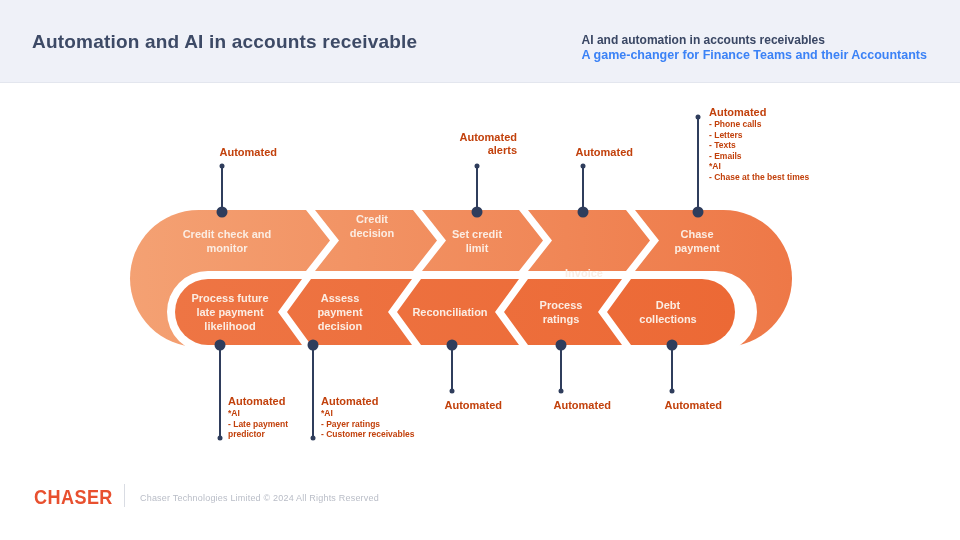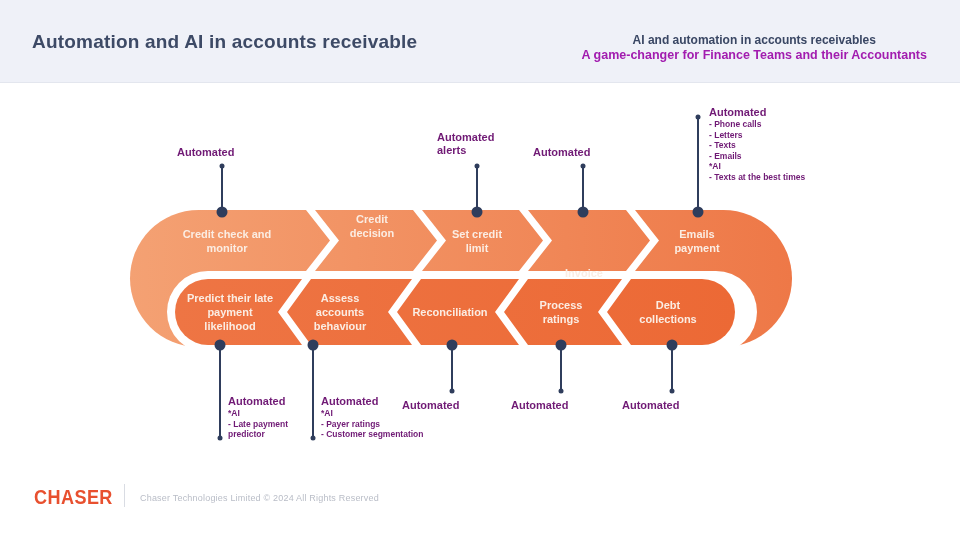--- a/index.html
+++ b/index.html
@@ -5,33 +5,33 @@
   * { margin:0; padding:0; box-sizing:border-box; }
   html,body { width:960px; height:540px; }
   body { font-family:"Liberation Sans", sans-serif; background:#ffffff; position:relative; overflow:hidden; }
   .page { position:absolute; inset:0; width:960px; height:540px; background:#ffffff; }
 
   
   .header-band { position:absolute; left:0; top:0; width:960px; height:83px;
                  background:#eff1f8; border-bottom:1px solid #e3e6ee; }
   .page-title  { position:absolute; left:32px; top:31px; font-size:19px; font-weight:bold;
                  color:#3d4a66; letter-spacing:.2px; }
-  .head-right  { position:absolute; right:33px; top:33px; text-align:center; }
+  .head-right  { position:absolute; right:33px; top:33px; text-align:left; }
   .head-right .hr1 { font-size:12px; font-weight:bold; color:#3a4764; line-height:15px; }
-  .head-right .hr2 { font-size:12.5px; font-weight:bold; color:#a21caf; line-height:15px; }
+  .head-right .hr2 { font-size:12.5px; font-weight:bold; color:#3b82f6; line-height:15px; }
 
   
   .diagram-svg { position:absolute; inset:0; width:960px; height:540px; }
 
   .stage { position:absolute; transform:translateX(-50%); text-align:center;
            font-size:11px; font-weight:bold; line-height:1.28; color:#fbede3; z-index:3; }
 
-  .co { position:absolute; color:#701a75; z-index:3; }
+  .co { position:absolute; color:#c2410c; z-index:3; }
   .co-label { font-size:11px; font-weight:bold; line-height:13px; }
-  .co-center { transform:translateX(-50%); text-align:left; }
+  .co-center { transform:translateX(-50%); text-align:right; }
   .co-list { font-size:8.5px; font-weight:bold; line-height:10.5px; margin-top:0; }
   .co-list div { white-space:normal; }
 
   
   .logo { position:absolute; left:34px; top:485px; font-size:21px; font-weight:bold;
           color:#e8502f; letter-spacing:.5px; transform:scaleX(.86); transform-origin:left center; }
   .footer-divider { position:absolute; left:124px; top:484px; width:1px; height:23px; background:#d9dce3; }
   .copyright { position:absolute; left:140px; top:493px; font-size:9px; color:#b9bdc7; letter-spacing:.2px; }
 </style>
 </head>
@@ -108,56 +108,56 @@
       <line x1="672" y1="345" x2="672" y2="391"></line>
         <circle cx="672" cy="345" r="5.5" stroke="none"></circle>
         <circle cx="672" cy="391" r="2.5" stroke="none"></circle>
     </g>
   </svg>
 
   <div class="stage" style="left:227px; top:227px; width:96px;">Credit check and monitor</div>
   <div class="stage" style="left:372px; top:212px; width:64px;">Credit decision</div>
   <div class="stage" style="left:477px; top:227px; width:72px;">Set credit limit</div>
   <div class="stage" style="left:584px; top:234px; width:70px;margin-top:32px;">Invoice</div>
-  <div class="stage" style="left:697px; top:227px; width:64px;">Emails payment</div>
+  <div class="stage" style="left:697px; top:227px; width:64px;">Chase payment</div>
 
-  <div class="stage" style="left:230px; top:291px; width:96px;">Predict their late payment likelihood</div>
-  <div class="stage" style="left:340px; top:291px; width:72px;">Assess accounts behaviour</div>
+  <div class="stage" style="left:230px; top:291px; width:96px;">Process future late payment likelihood</div>
+  <div class="stage" style="left:340px; top:291px; width:72px;">Assess payment decision</div>
   <div class="stage" style="left:450px; top:305px; width:110px;">Reconciliation</div>
   <div class="stage" style="left:561px; top:298px; width:64px;">Process ratings</div>
   <div class="stage" style="left:668px; top:298px; width:80px;">Debt collections</div>
 
   <div class="co co-label co-center" style="left:227px; top:146px; width:100px;">Automated</div>
   <div class="co co-label co-center" style="left:477px; top:131px; width:80px;">Automated alerts</div>
   <div class="co co-label co-center" style="left:583px; top:146px; width:100px;">Automated</div>
   <div class="co" style="left:709px; top:106px; width:125px;">
     <div class="co-label">Automated</div>
     <div class="co-list">
         <div>- Phone calls</div>
         <div>- Letters</div>
         <div>- Texts</div>
         <div>- Emails</div>
         <div>*AI</div>
-        <div>- Texts at the best times</div>
+        <div>- Chase at the best times</div>
       </div>
   </div>
 
   <div class="co" style="left:228px; top:395px; width:72px;">
     <div class="co-label">Automated</div>
     <div class="co-list">
         <div>*AI</div>
         <div>- Late payment predictor</div>
       </div>
   </div>
   <div class="co" style="left:321px; top:395px; width:130px;">
     <div class="co-label">Automated</div>
     <div class="co-list">
         <div>*AI</div>
         <div>- Payer ratings</div>
-        <div>- Customer segmentation</div>
+        <div>- Customer receivables</div>
       </div>
   </div>
   <div class="co co-label co-center" style="left:452px; top:399px; width:100px;">Automated</div>
   <div class="co co-label co-center" style="left:561px; top:399px; width:100px;">Automated</div>
   <div class="co co-label co-center" style="left:672px; top:399px; width:100px;">Automated</div>
 
   <div class="logo">CHASER</div>
   <div class="footer-divider"></div>
   <div class="copyright">Chaser Technologies Limited © 2024 All Rights Reserved</div>
 

